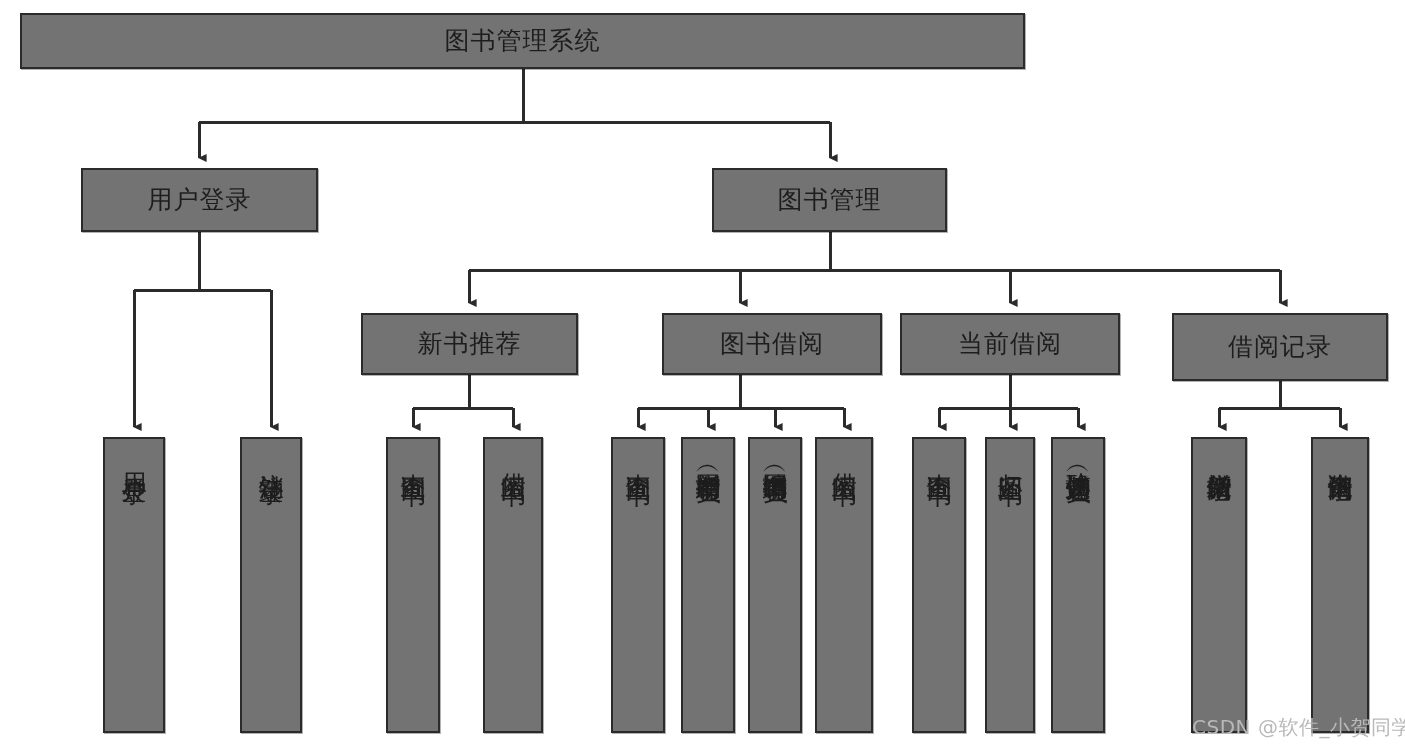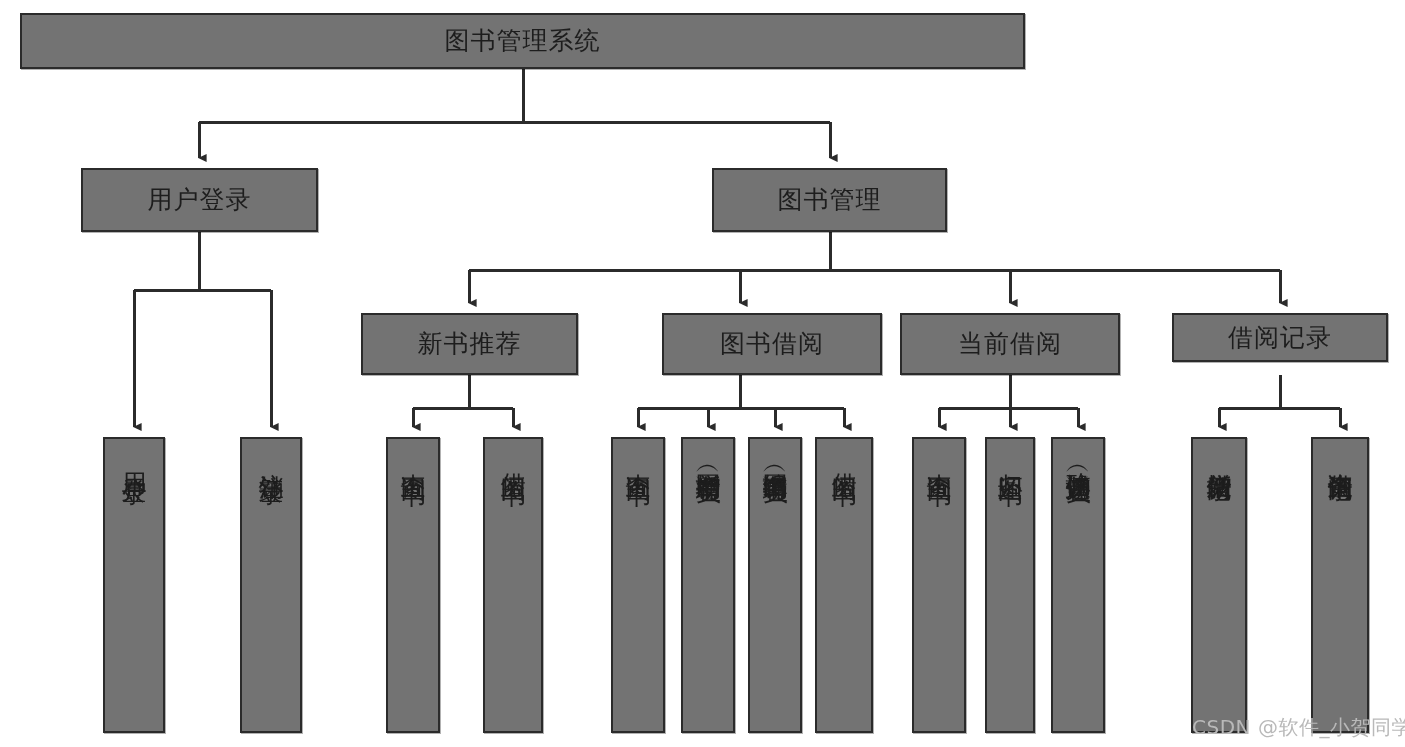--- a/index.html
+++ b/index.html
@@ -138,21 +138,21 @@
 
   <div class="node horizontal" style="left: 361px; top: 313px; width: 217px; height: 62px;">
     <span>新书推荐</span>
   </div>
   <div class="node horizontal" style="left: 630px; top: 313px; width: 220px; height: 62px; margin-left: 32px;">
     <span>图书借阅</span>
   </div>
   <div class="node horizontal" style="left: 900px; top: 313px; width: 220px; height: 62px;">
     <span>当前借阅</span>
   </div>
-  <div class="node horizontal" style="left: 1172px; top: 313px; width: 216px; height: 49px;">
+  <div class="node horizontal" style="left: 1172px; top: 313px; width: 216px; height: 68px;">
     <span>借阅记录</span>
   </div>
 
   <div class="node vertical" style="left: 103px; top: 437px; width: 62px; height: 296px;">
     <span class="vtext">用户登录</span>
   </div>
   <div class="node vertical" style="left: 240px; top: 437px; width: 62px; height: 296px;">
     <span class="vtext">注销登录</span>
   </div>
   <div class="node vertical" style="left: 386px; top: 437px; width: 54px; height: 296px;">

